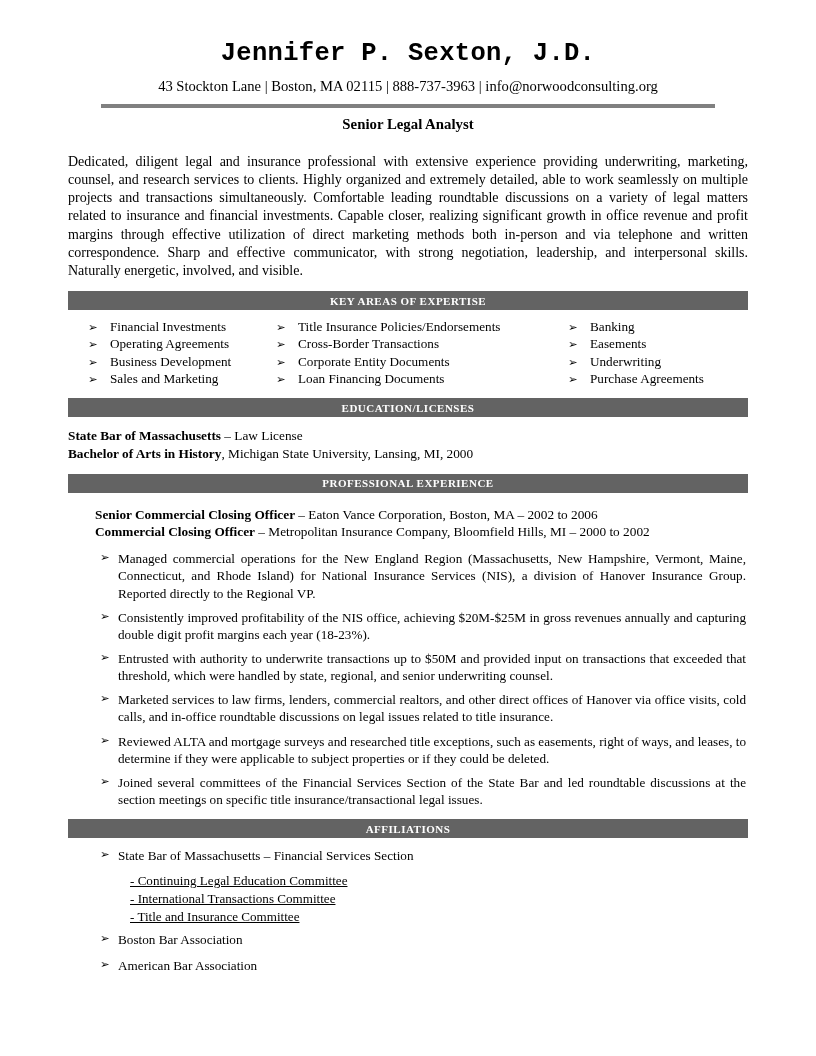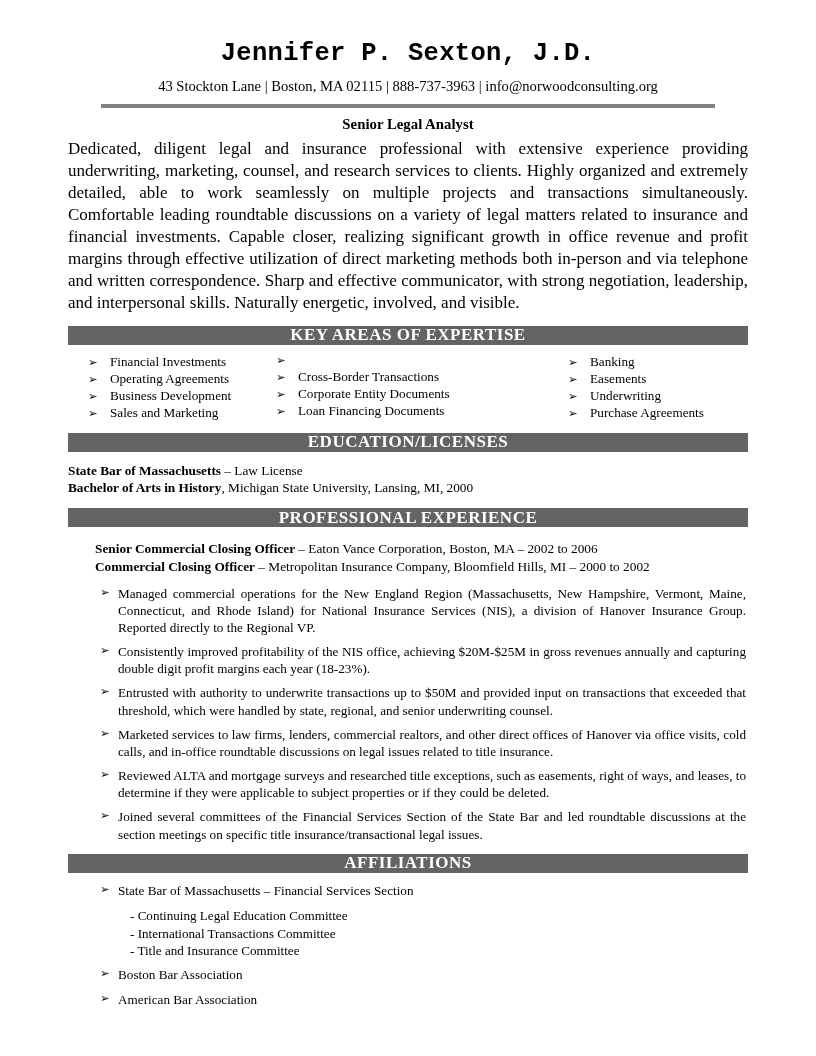--- a/index.html
+++ b/index.html
@@ -46,33 +46,33 @@
   }
   .job-target {
     text-align: center;
     font-size: 14.8px;
     font-weight: bold;
     margin: 8px 0 0 0;
   }
 
   
   .summary {
-    margin: 5px 68px 0 68px;
-    font-size: 17px;
+    margin: 20px 68px 0 68px;
+    font-size: 14px;
     line-height: 1.30;
     text-align: justify;
   }
 
   
   .section-bar {
     margin: 11px 68px 0 68px;
     height: 19px;
     background: #636363;
     color: #ffffff;
-    font-size: 17px;
+    font-size: 11px;
     font-weight: bold;
     letter-spacing: 0.5px;
     display: flex;
     align-items: center;
     justify-content: center;
   }
 
   
   .expertise {
     margin: 8px 68px 0 68px;
@@ -143,20 +143,21 @@
     font-size: 13.2px;
     line-height: 1.30;
     margin-bottom: 8px;
   }
   .affil-item .arrow {
     flex: 0 0 18px;
     width: 18px;
   }
   .affil-subs {
     margin: 0 0 6px 30px;
+    text-decoration: underline;
   }
   .affil-sub {
     font-size: 13.1px;
     line-height: 1.35;
   }
 </style>
 </head>
 <body>
 
 <div class="page">
@@ -185,20 +186,21 @@
           <span>Business Development</span>
         </div>
         <div class="exp-item">
           <span class="arrow">➢</span>
           <span>Sales and Marketing</span>
         </div>
       </div>
     <div class="exp-col c2" id="exp-col-2">
         <div class="exp-item">
           <span class="arrow">➢</span>
+          <span>Title Insurance Policies/Endorsements</span>
         </div>
         <div class="exp-item">
           <span class="arrow">➢</span>
           <span>Cross-Border Transactions</span>
         </div>
         <div class="exp-item">
           <span class="arrow">➢</span>
           <span>Corporate Entity Documents</span>
         </div>
         <div class="exp-item">

